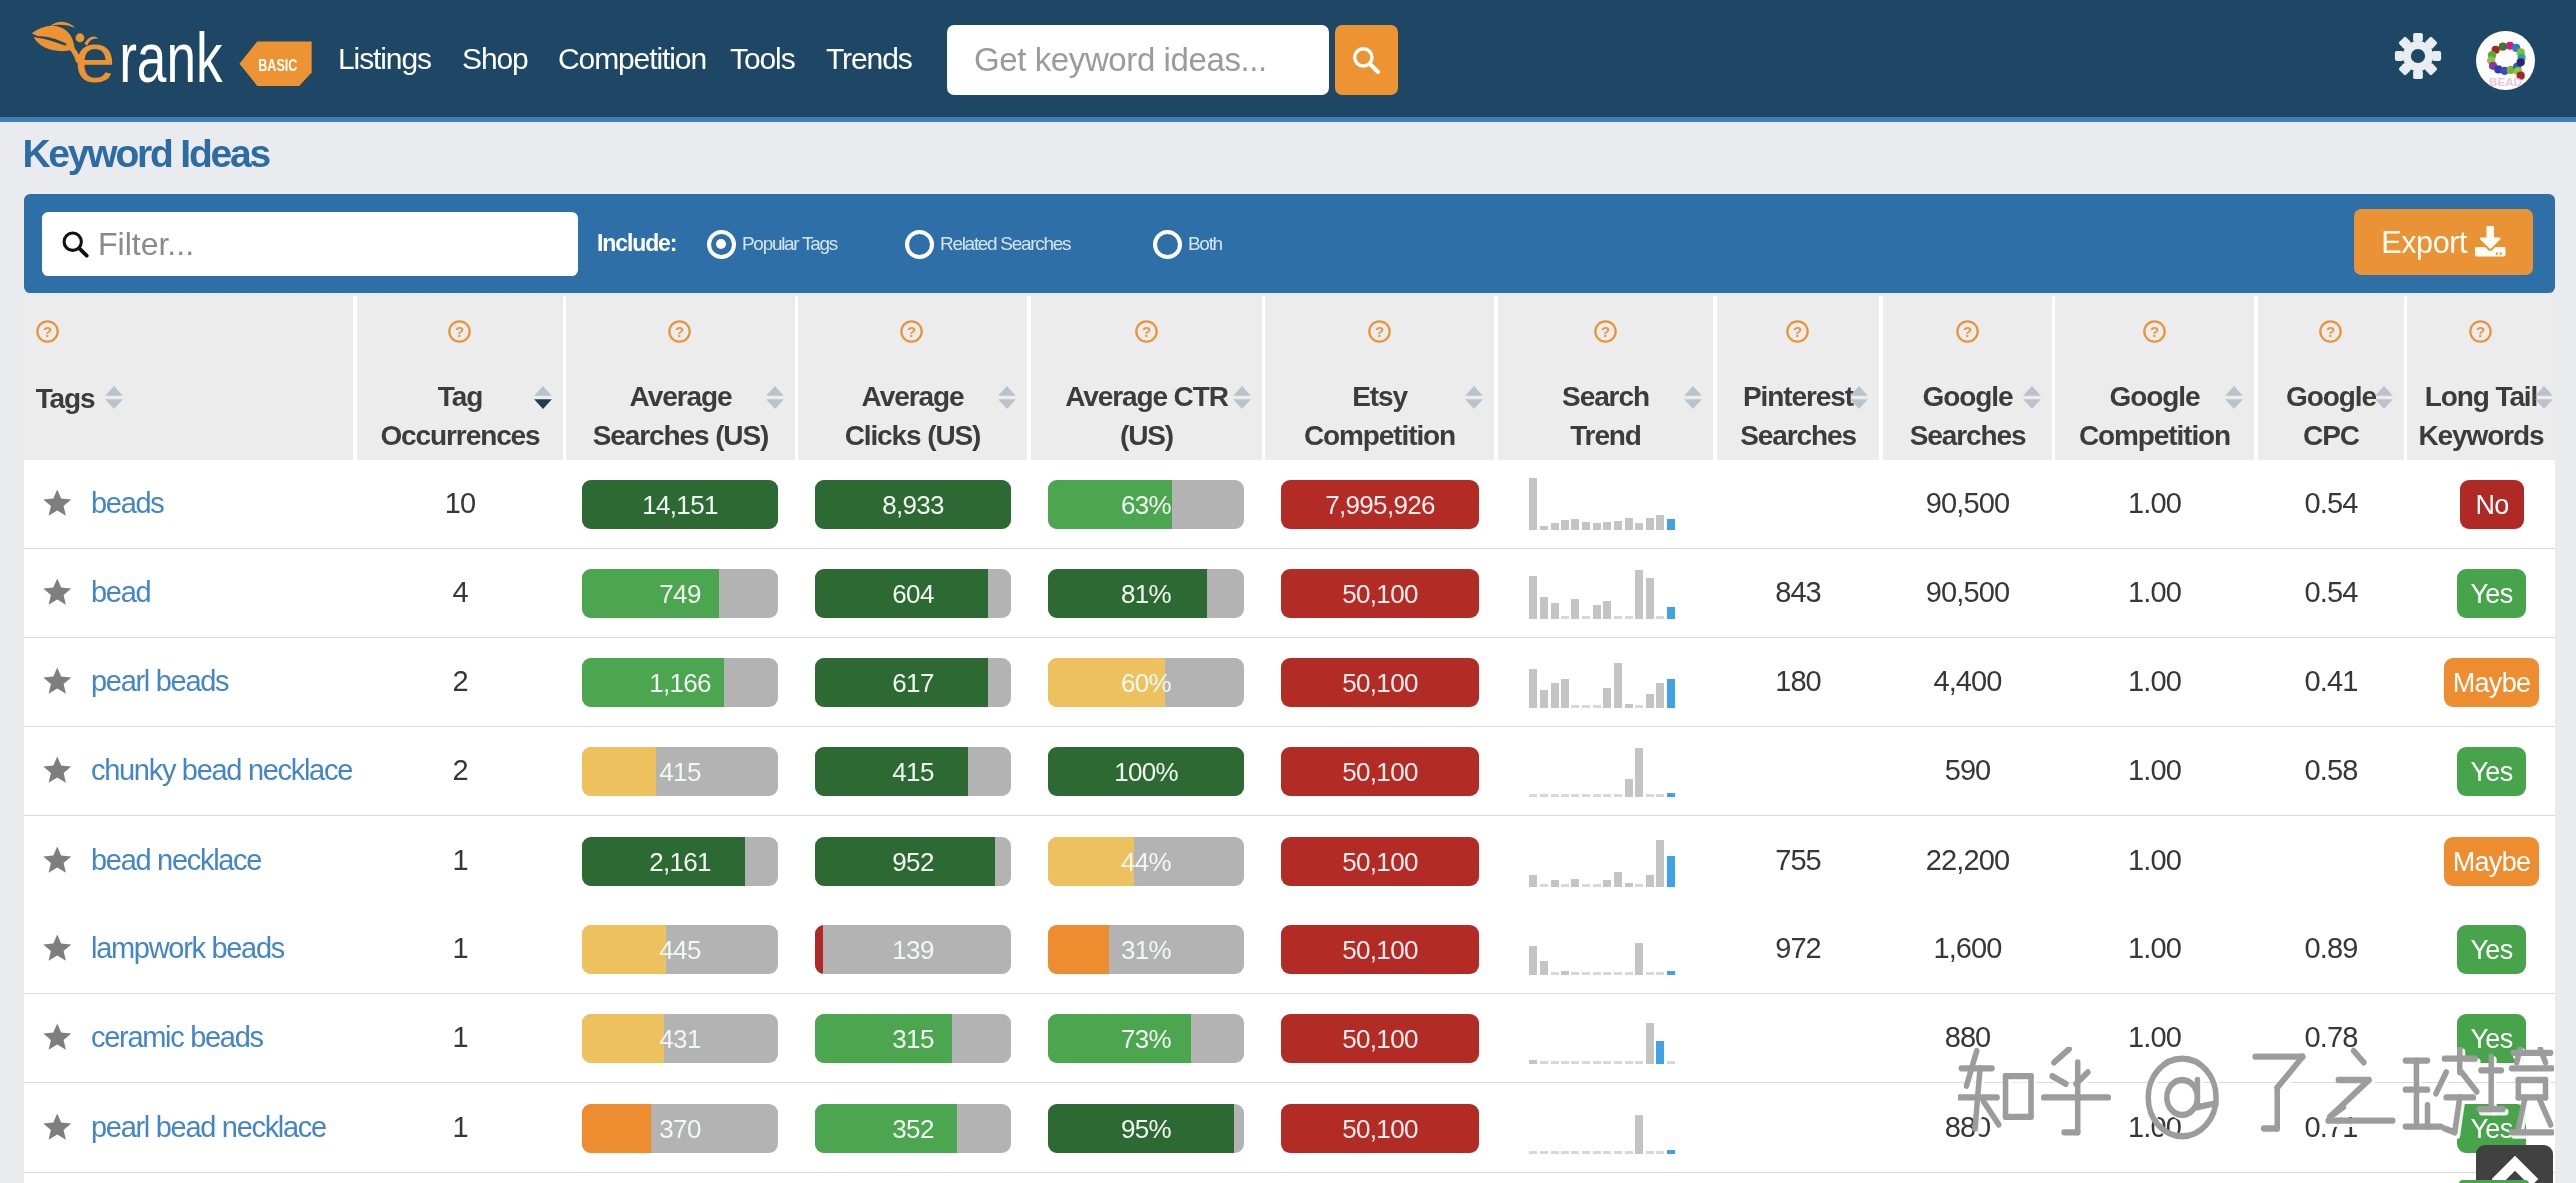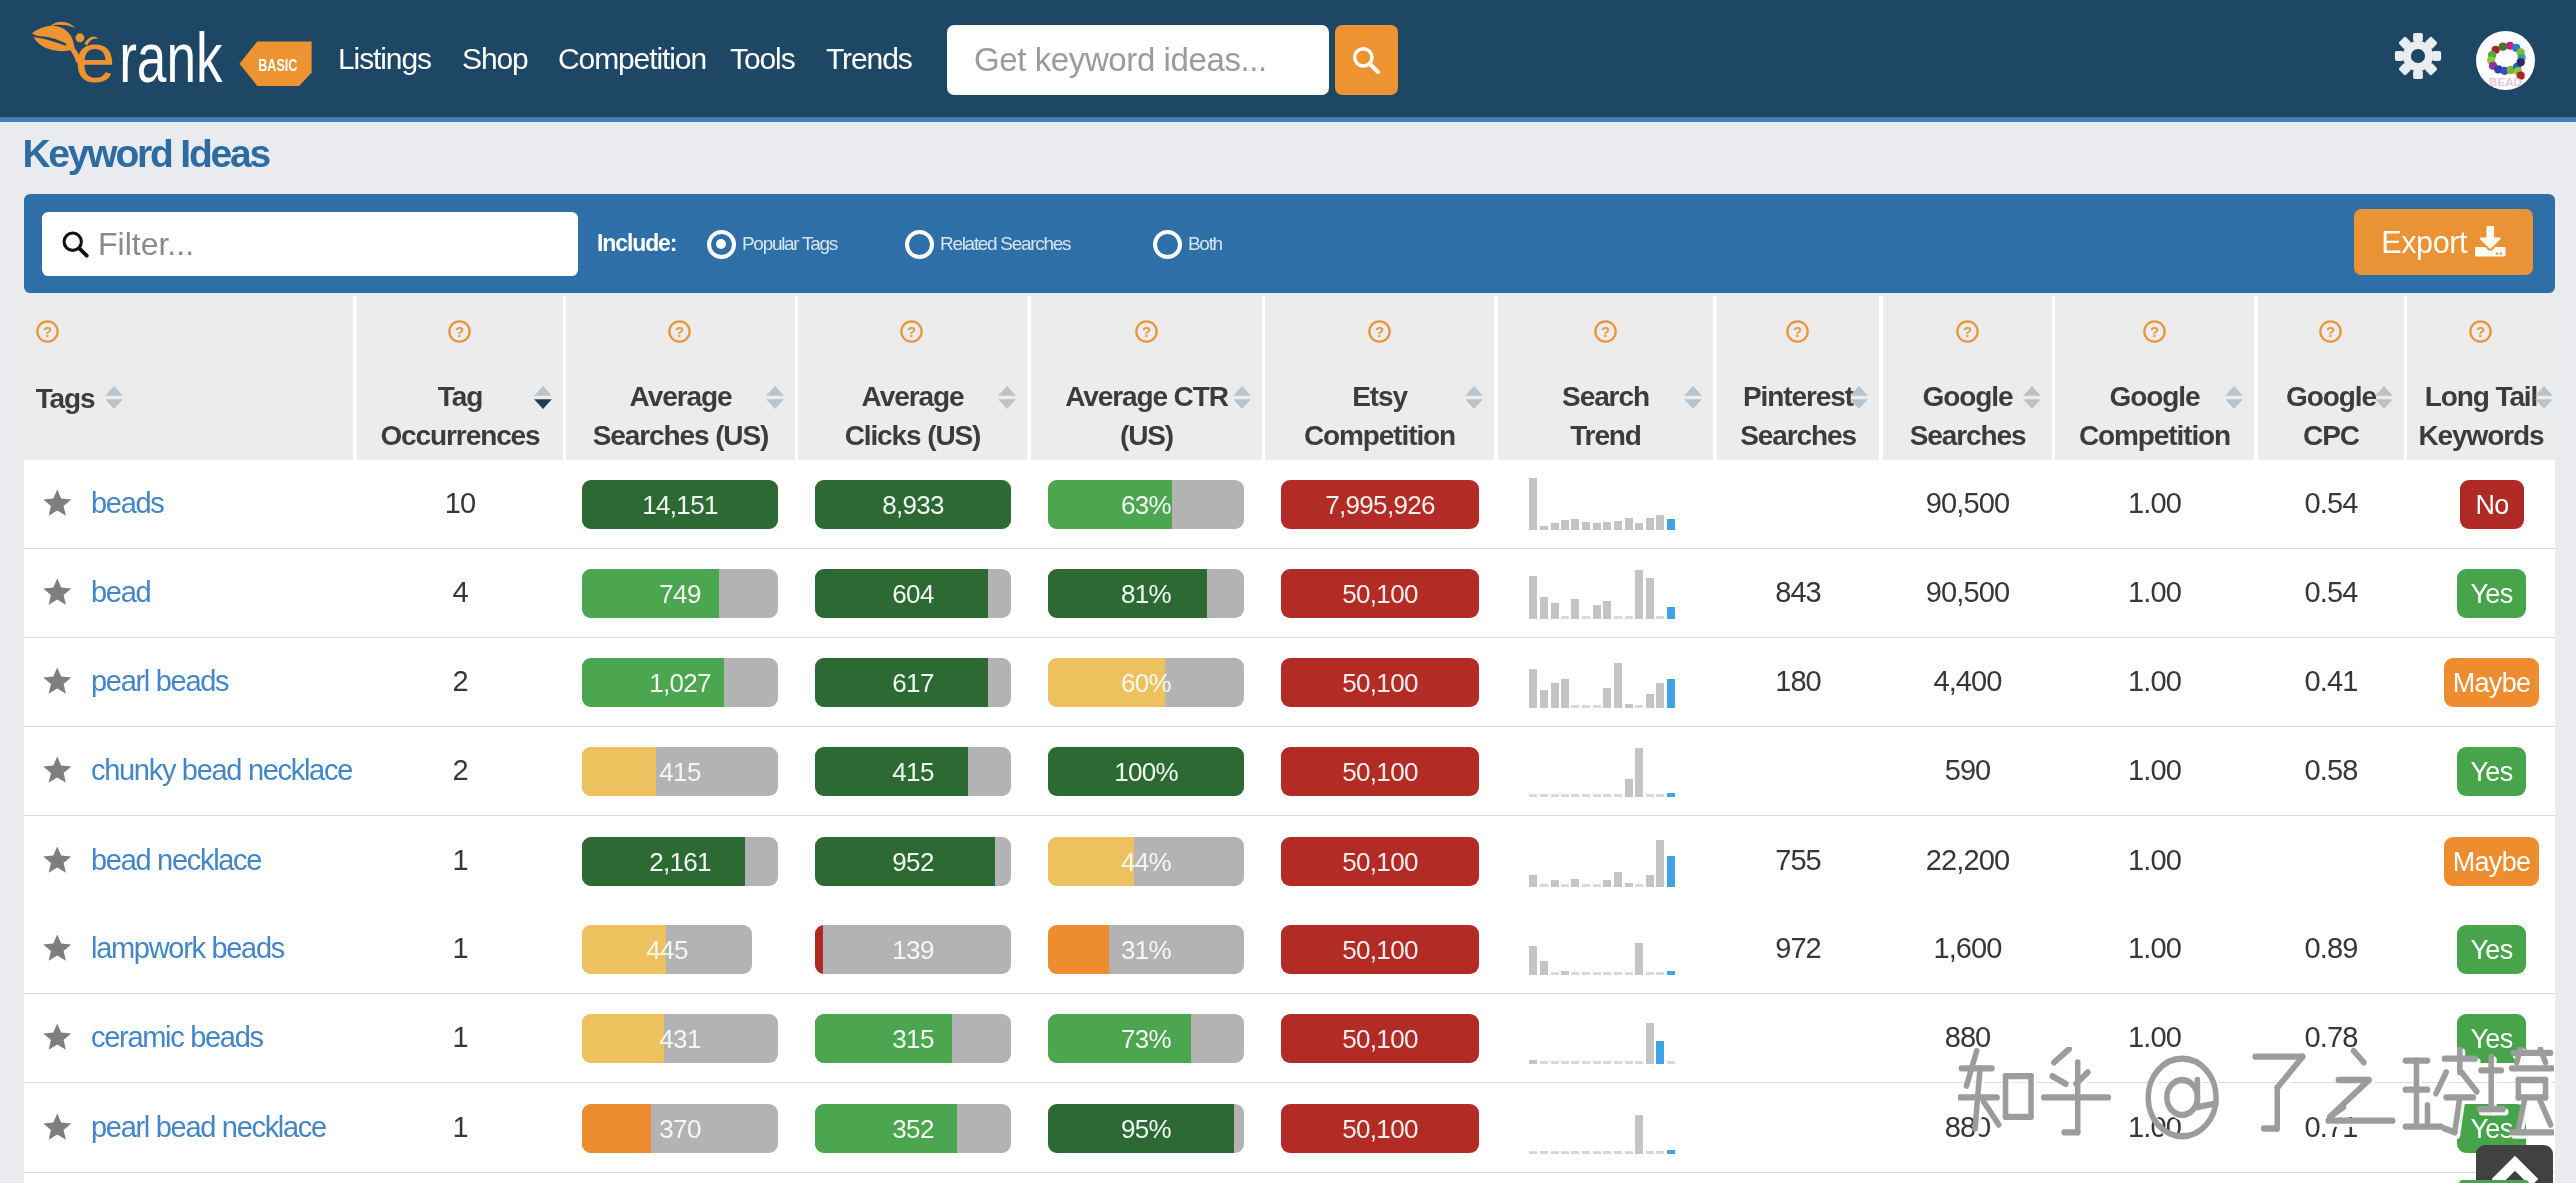--- a/index.html
+++ b/index.html
@@ -356,21 +356,21 @@
 <div class="lt" style="left:2433px;width:69px;background:#47a44b">Yes</div>
 </div>
 <div class="row" style="top:342px">
 <svg class="star" viewBox="0 0 24 23">
         <path fill="#7e7e7e" d="M12 0l3.1 7.2 7.9.7-6 5.2 1.8 7.7L12 16.7 5.2 20.8 7 13.1l-6-5.2 7.9-.7z"></path>
       </svg>
 <div class="tag">pearl beads</div>
 <div class="occ">2</div>
 <div class="pill" style="left:558px;width:196px">
         <div class="fill g-lite" style="width:142px"></div>
-        <div class="t">1,027</div>
+        <div class="t">1,166</div>
       </div>
 <div class="pill" style="left:791px;width:196px">
         <div class="fill g-dark" style="width:173px"></div>
         <div class="t">617</div>
       </div>
 <div class="pill" style="left:1024px;width:196px">
         <div class="fill amber" style="width:117px"></div>
         <div class="t">60%</div>
       </div>
 <div class="rpill" style="left:1257px;width:198px">50,100</div>
@@ -475,21 +475,21 @@
 <div class="num" style="left:1859px;width:169px">22,200</div>
 <div class="num" style="left:2031px;width:199px">1.00</div>
 <div class="lt" style="left:2420px;width:95px;background:#ee8d30">Maybe</div>
 </div>
 <div class="row" style="top:609px">
 <svg class="star" viewBox="0 0 24 23">
         <path fill="#7e7e7e" d="M12 0l3.1 7.2 7.9.7-6 5.2 1.8 7.7L12 16.7 5.2 20.8 7 13.1l-6-5.2 7.9-.7z"></path>
       </svg>
 <div class="tag">lampwork beads</div>
 <div class="occ">1</div>
-<div class="pill" style="left:558px;width:170px">
+<div class="pill" style="left:558px;width:196px">
         <div class="fill amber" style="width:84px"></div>
         <div class="t">445</div>
       </div>
 <div class="pill" style="left:791px;width:196px">
         <div class="fill" style="width:8px;background:#b02a25"></div>
         <div class="t">139</div>
       </div>
 <div class="pill" style="left:1024px;width:196px">
         <div class="fill orange" style="width:61px"></div>
         <div class="t">31%</div>

